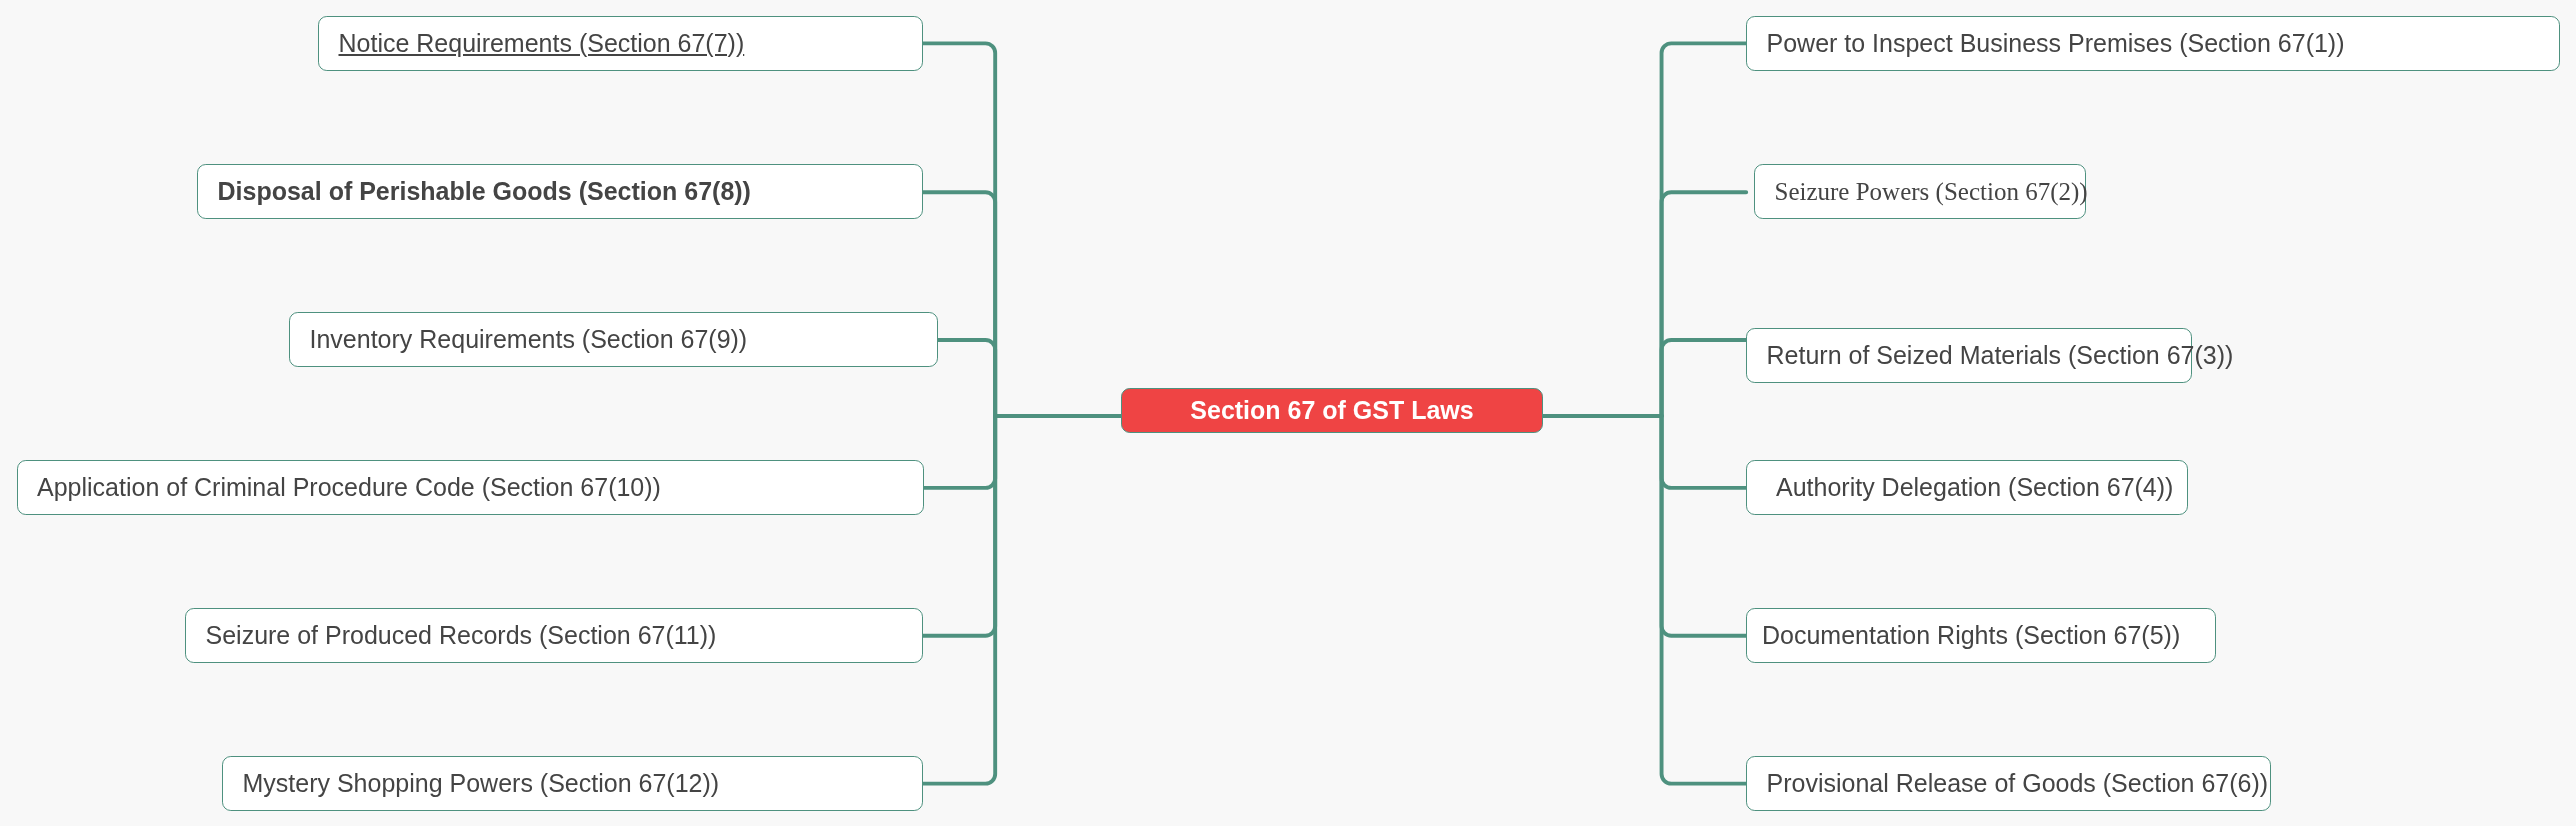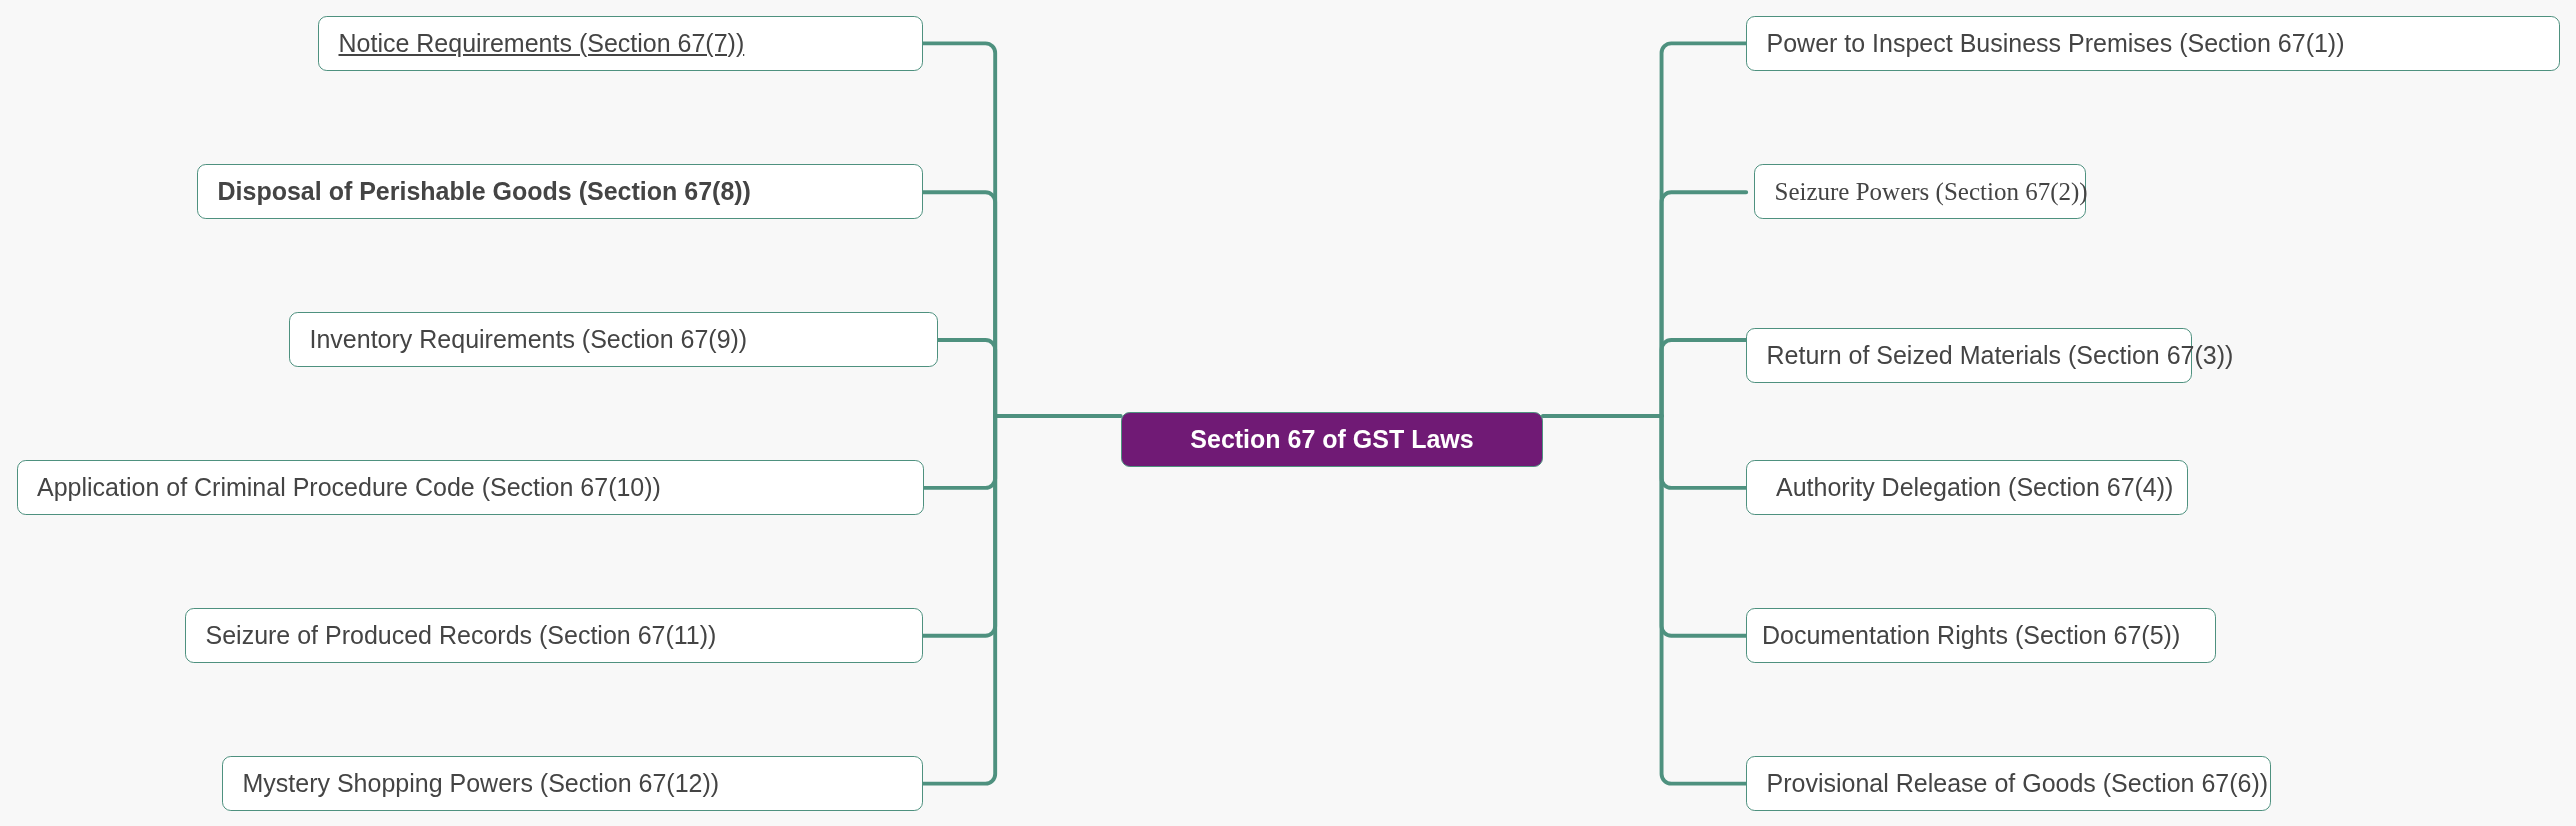--- a/index.html
+++ b/index.html
@@ -36,34 +36,34 @@
     color: #444444;
     font-size: 25px;
     line-height: 1;
     white-space: nowrap;
   }
   .node.left  { justify-content: flex-start; }
   .node.right { justify-content: flex-start; }
   .root {
     position: absolute;
     box-sizing: border-box;
-    background: #701a75;
+    background: #ef4444;
     border: 1.9px solid #4e917f;
     border-radius: 8.8px;
     color: #ffffff;
     font-size: 25px;
     font-weight: bold;
     display: flex;
     align-items: center;
     justify-content: center;
     white-space: nowrap;
     left: 1121px;
-    top: 412px;
+    top: 388px;
     width: 422px;
-    height: 55px;
+    height: 45px;
   }
 </style>
 </head>
 <body>
 
 <div id="canvas">
 
   <svg id="connectors" viewBox="0 0 2648 850" xmlns="http://www.w3.org/2000/svg">
       <path d="M 1152 427.5 L 1023 427.5" fill="none" stroke="#4e917f" stroke-width="4" stroke-linecap="round"></path>
       <path d="M 1586 427.5 L 1708 427.5" fill="none" stroke="#4e917f" stroke-width="4" stroke-linecap="round"></path>

